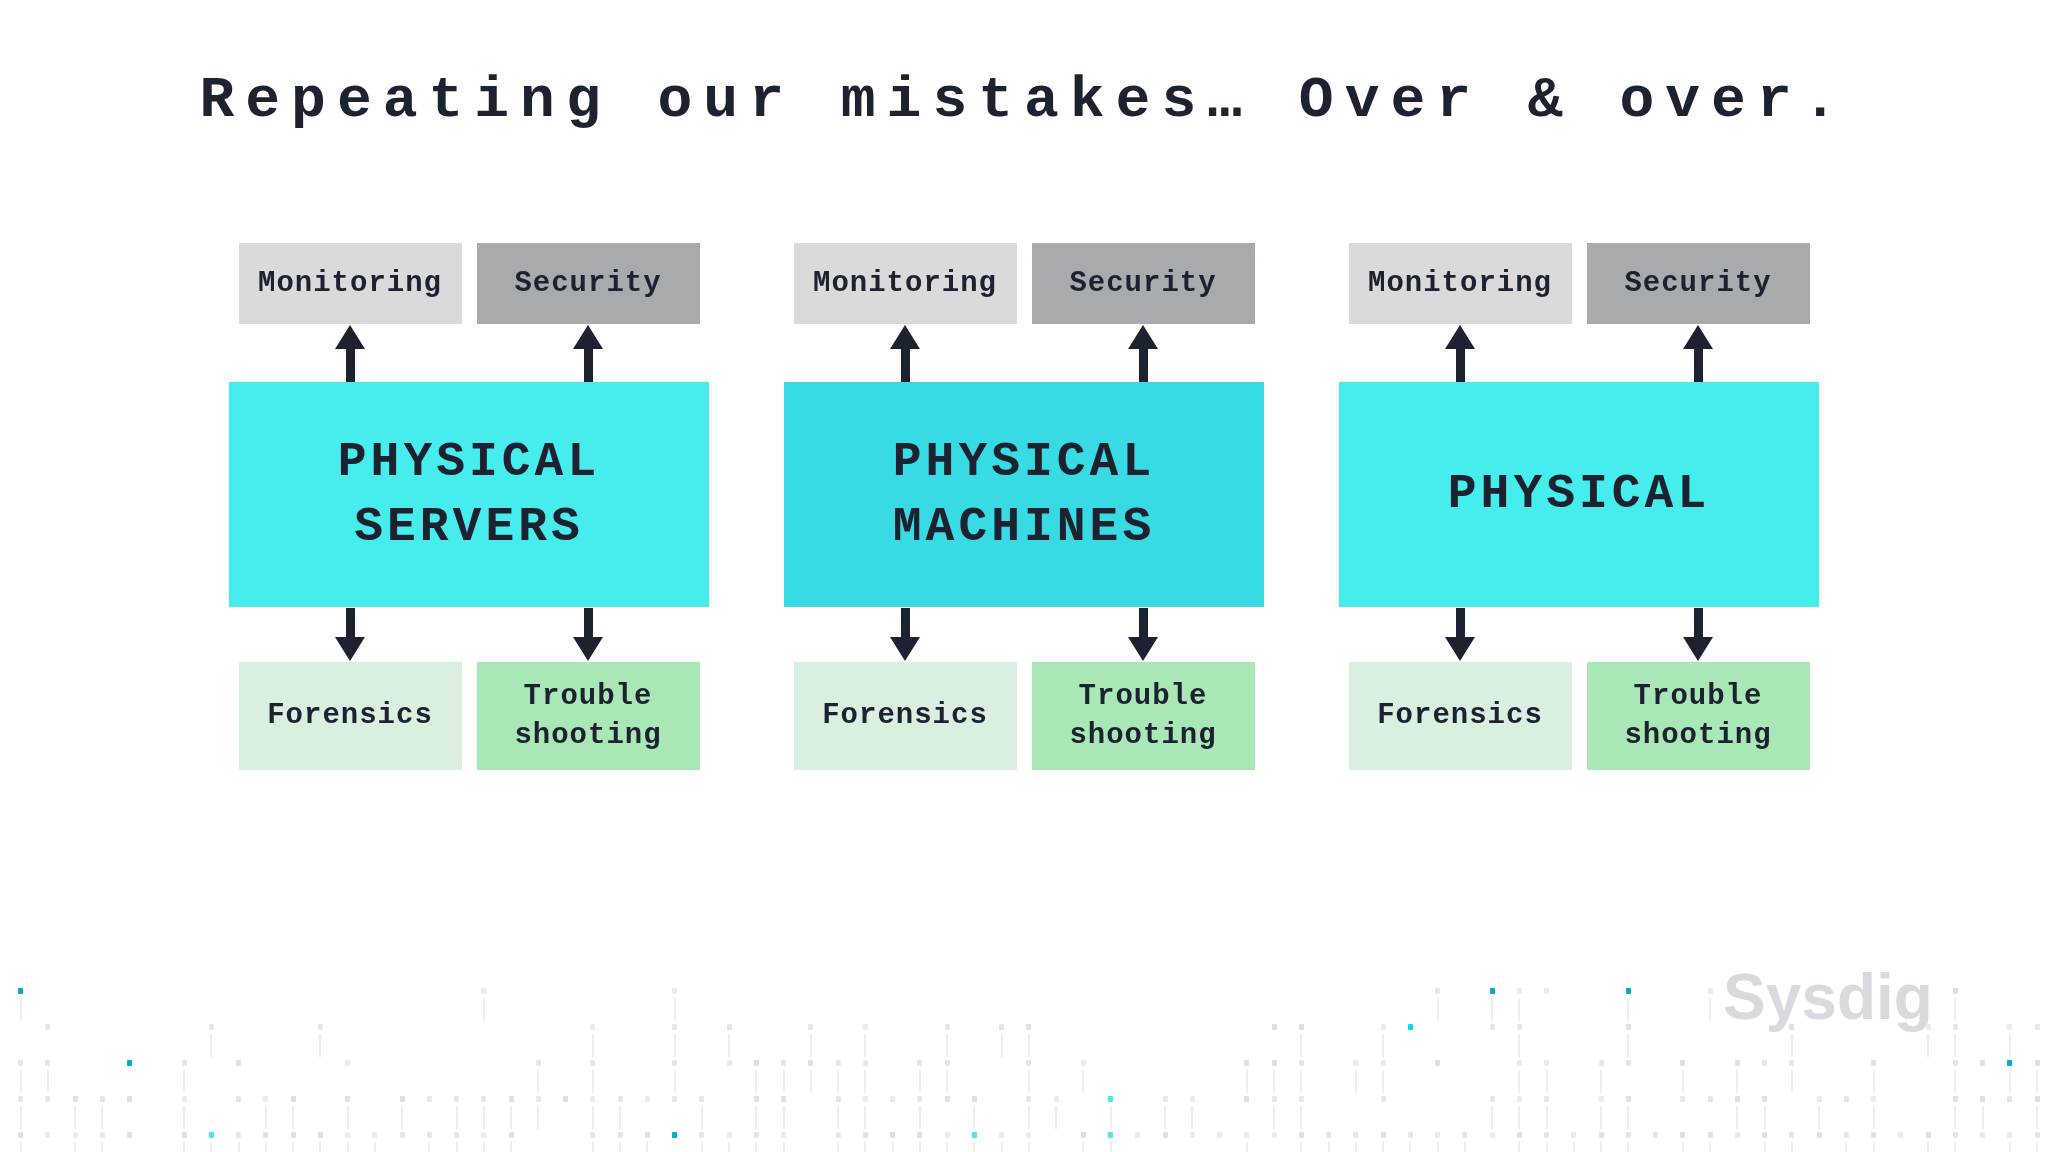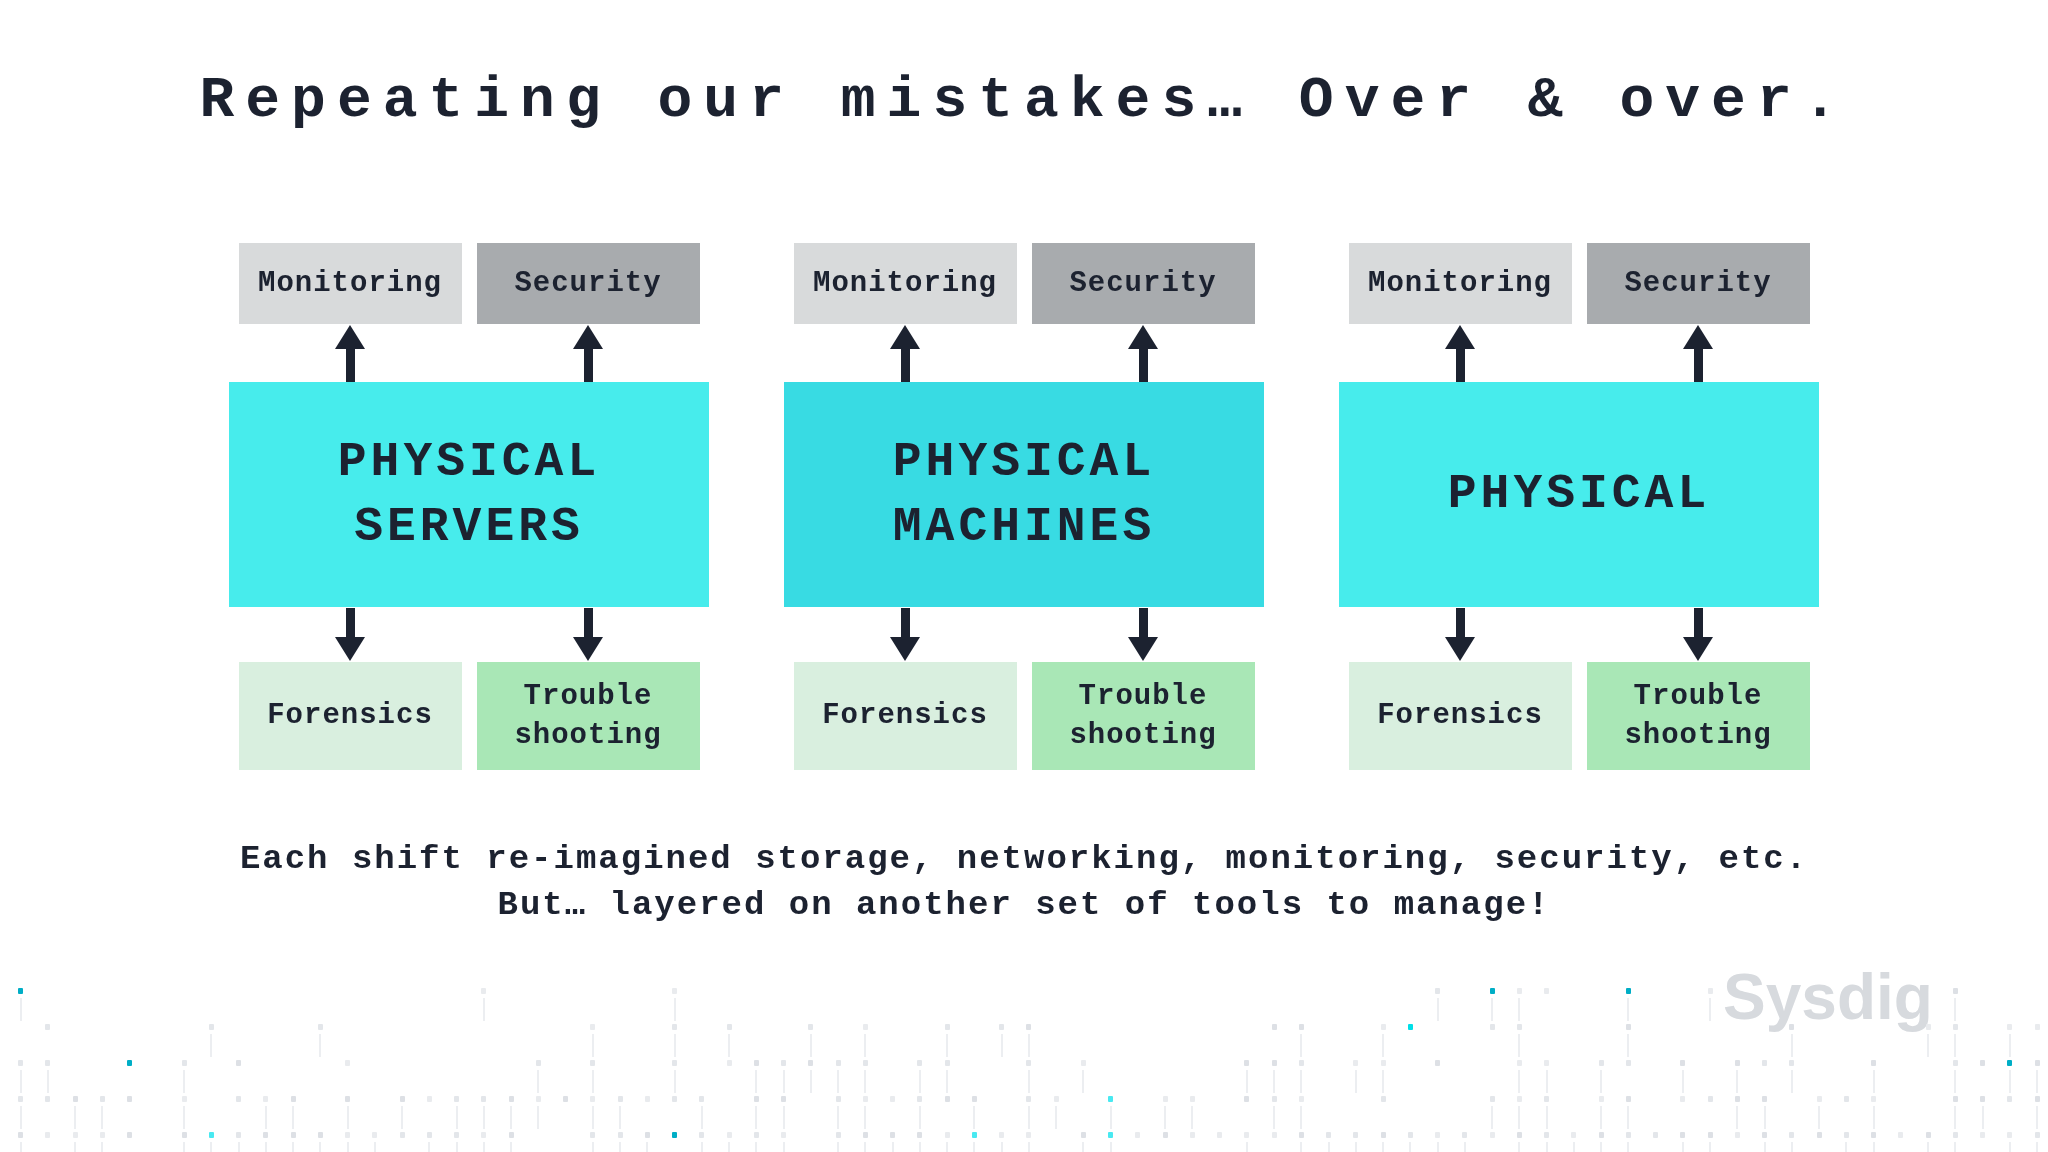--- a/index.html
+++ b/index.html
@@ -228,24 +228,20 @@
           <span>Forensics</span>
         </div>
         <div class="small-box bottom" style="background: rgb(169, 231, 182);">
           <span>Trouble shooting</span>
         </div>
       </div>
     </div>
 
   </div>
 
-  <div class="footer-note">
-    <div>Each shift re-imagined storage, networking, monitoring, security, etc.</div>
-    <div>But… layered on another set of tools to manage!</div>
-  </div>
 
   <div class="brand">Sysdig</div>
 
   <div class="dot-pattern" id="dot-pattern">
       <div class="dot" style="background: rgb(0, 174, 198); left: 18px; top: 8px; width: 5px; height: 6px;"></div>
       <div class="stem" style="background: rgb(236, 238, 241); left: 19.5px; top: 18px; height: 23px;"></div>
       <div class="dot" style="background: rgb(227, 230, 234); left: 18px; top: 80px; width: 5px; height: 6px;"></div>
       <div class="stem" style="background: rgb(236, 238, 241); left: 19.5px; top: 90px; height: 23px;"></div>
       <div class="dot" style="background: rgb(227, 230, 234); left: 18px; top: 116px; width: 5px; height: 6px;"></div>
       <div class="stem" style="background: rgb(236, 238, 241); left: 19.5px; top: 126px; height: 23px;"></div>

